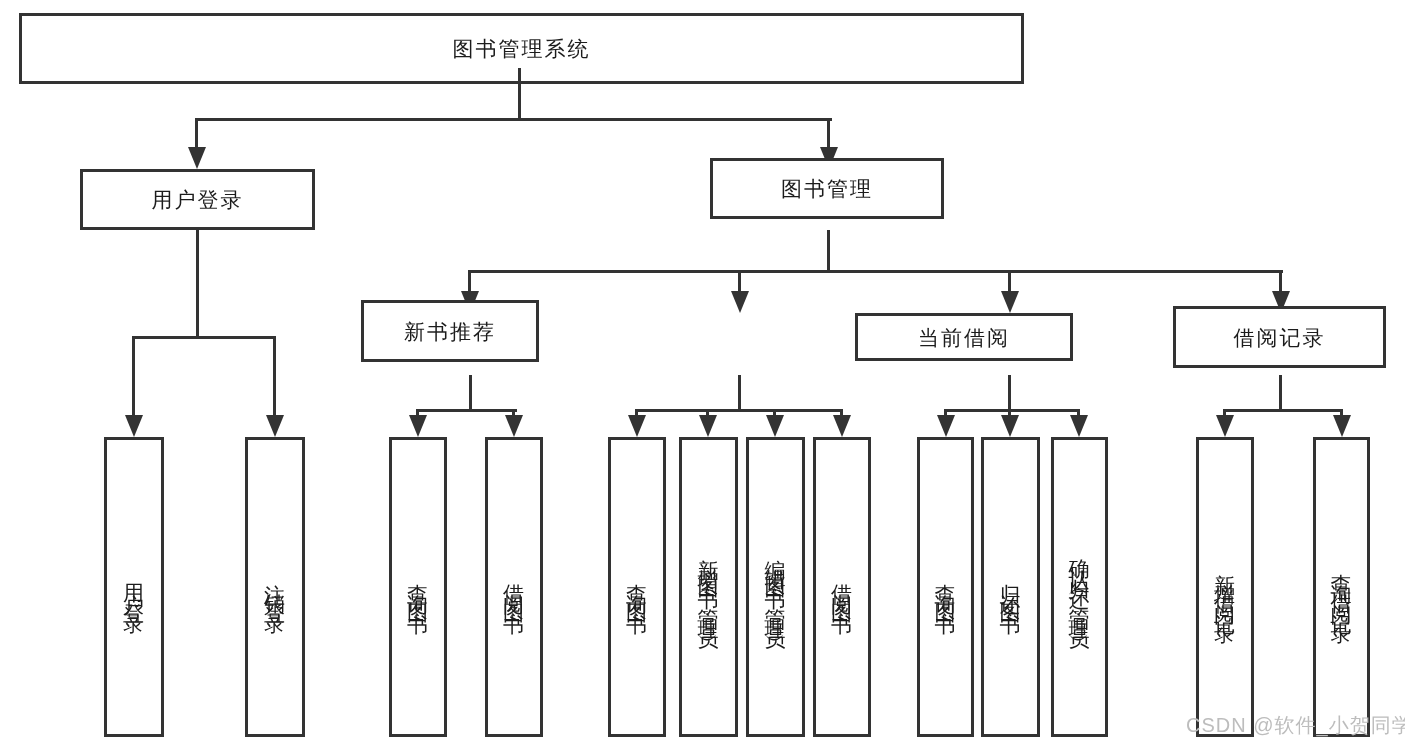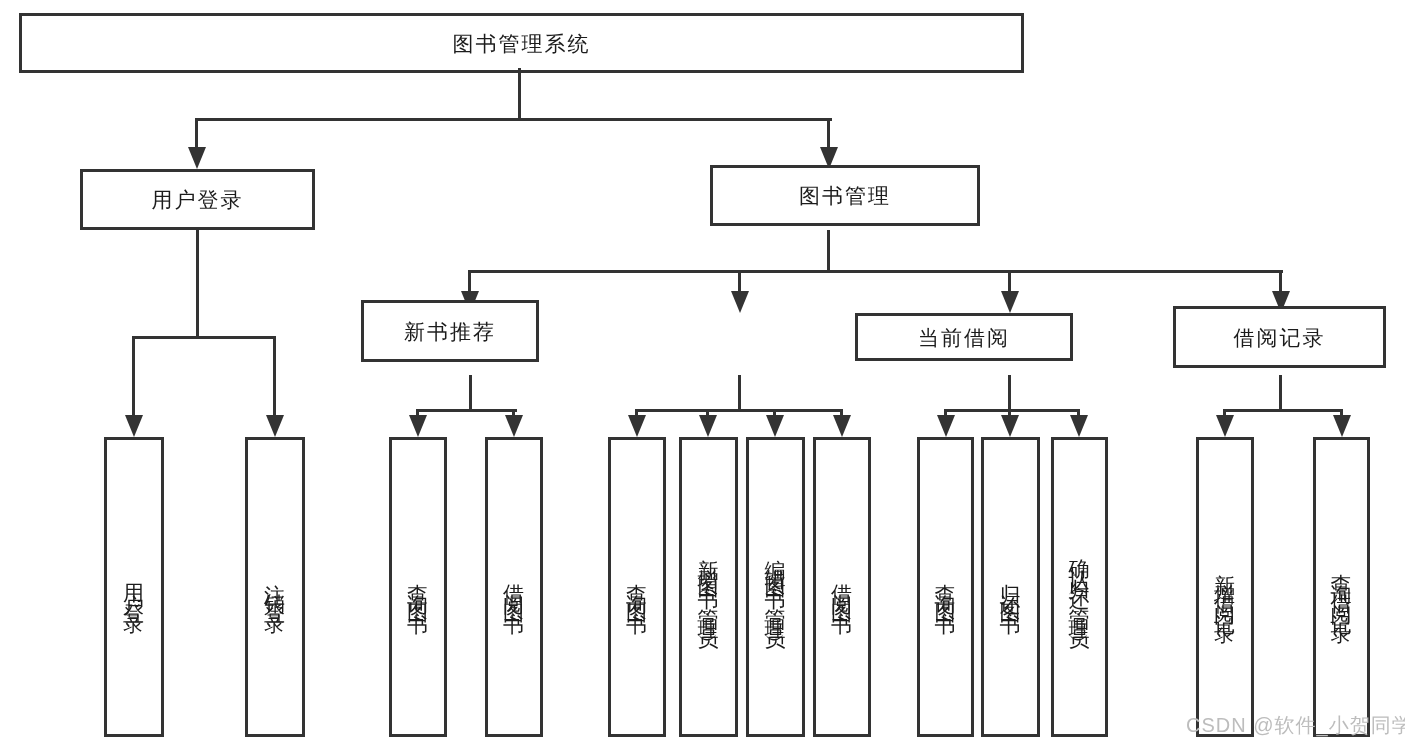--- a/index.html
+++ b/index.html
@@ -26,35 +26,35 @@
   .wm {
     position:absolute; left:1186px; top:712px; z-index:3;
     color:#bdbdbd; font-size:20px; letter-spacing:1px; white-space:nowrap;
   }
 </style>
 </head>
 <body>
 
 <div class="canvas">
 
-  <div class="box" style="left:19px;top:13px;width:1005px;height:60px">
+  <div class="box" style="left:19px;top:13px;width:1005px;height:71px">
     <span>图书管理系统</span>
   </div>
 
   <div class="line" style="left:518px;top:68px;width:3px;height:53px"></div>
   <div class="line" style="left:196px;top:118px;width:636px;height:3px"></div>
   <div class="line" style="left:195px;top:118px;width:3px;height:31px"></div>
   <div class="ah" style="left:188px;top:147px"></div>
   <div class="line" style="left:827px;top:118px;width:3px;height:31px"></div>
   <div class="ah" style="left:820px;top:147px"></div>
 
   <div class="box" style="left:80px;top:169px;width:235px;height:61px">
     <span>用户登录</span>
   </div>
-  <div class="box" style="left:710px;top:165px;width:270px;height:61px">
+  <div class="box" style="left:710px;top:158px;width:234px;height:61px">
     <span>图书管理</span>
   </div>
 
   <div class="line" style="left:196px;top:230px;width:3px;height:109px"></div>
   <div class="line" style="left:132px;top:336px;width:144px;height:3px"></div>
   <div class="line" style="left:132px;top:336px;width:3px;height:81px"></div>
   <div class="ah" style="left:125px;top:415px"></div>
   <div class="line" style="left:273px;top:336px;width:3px;height:81px"></div>
   <div class="ah" style="left:266px;top:415px"></div>
 

